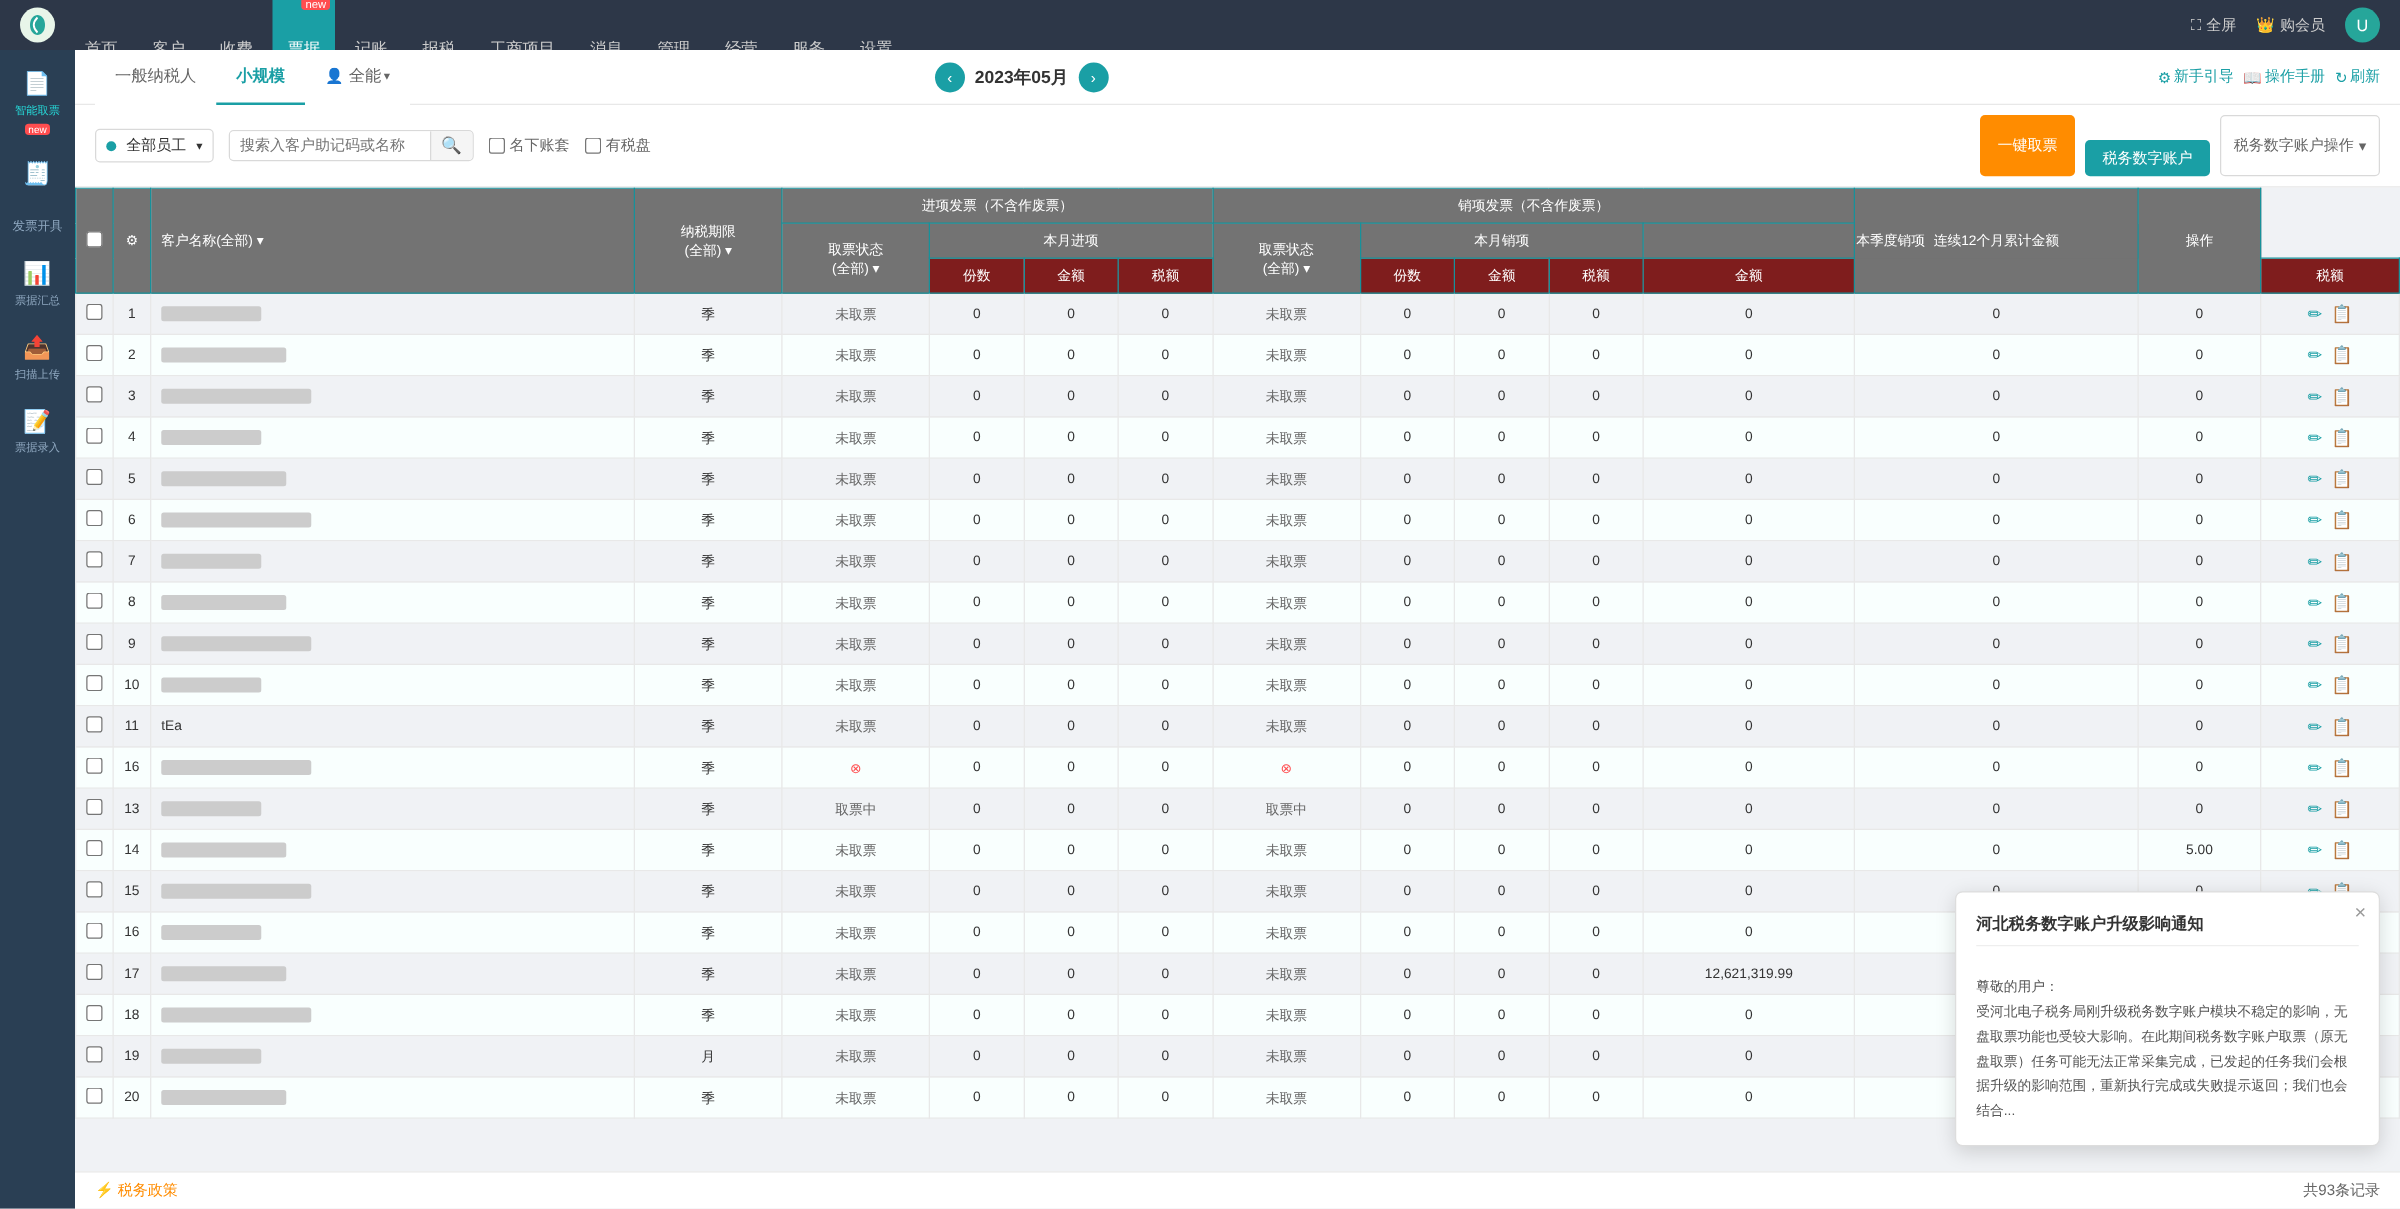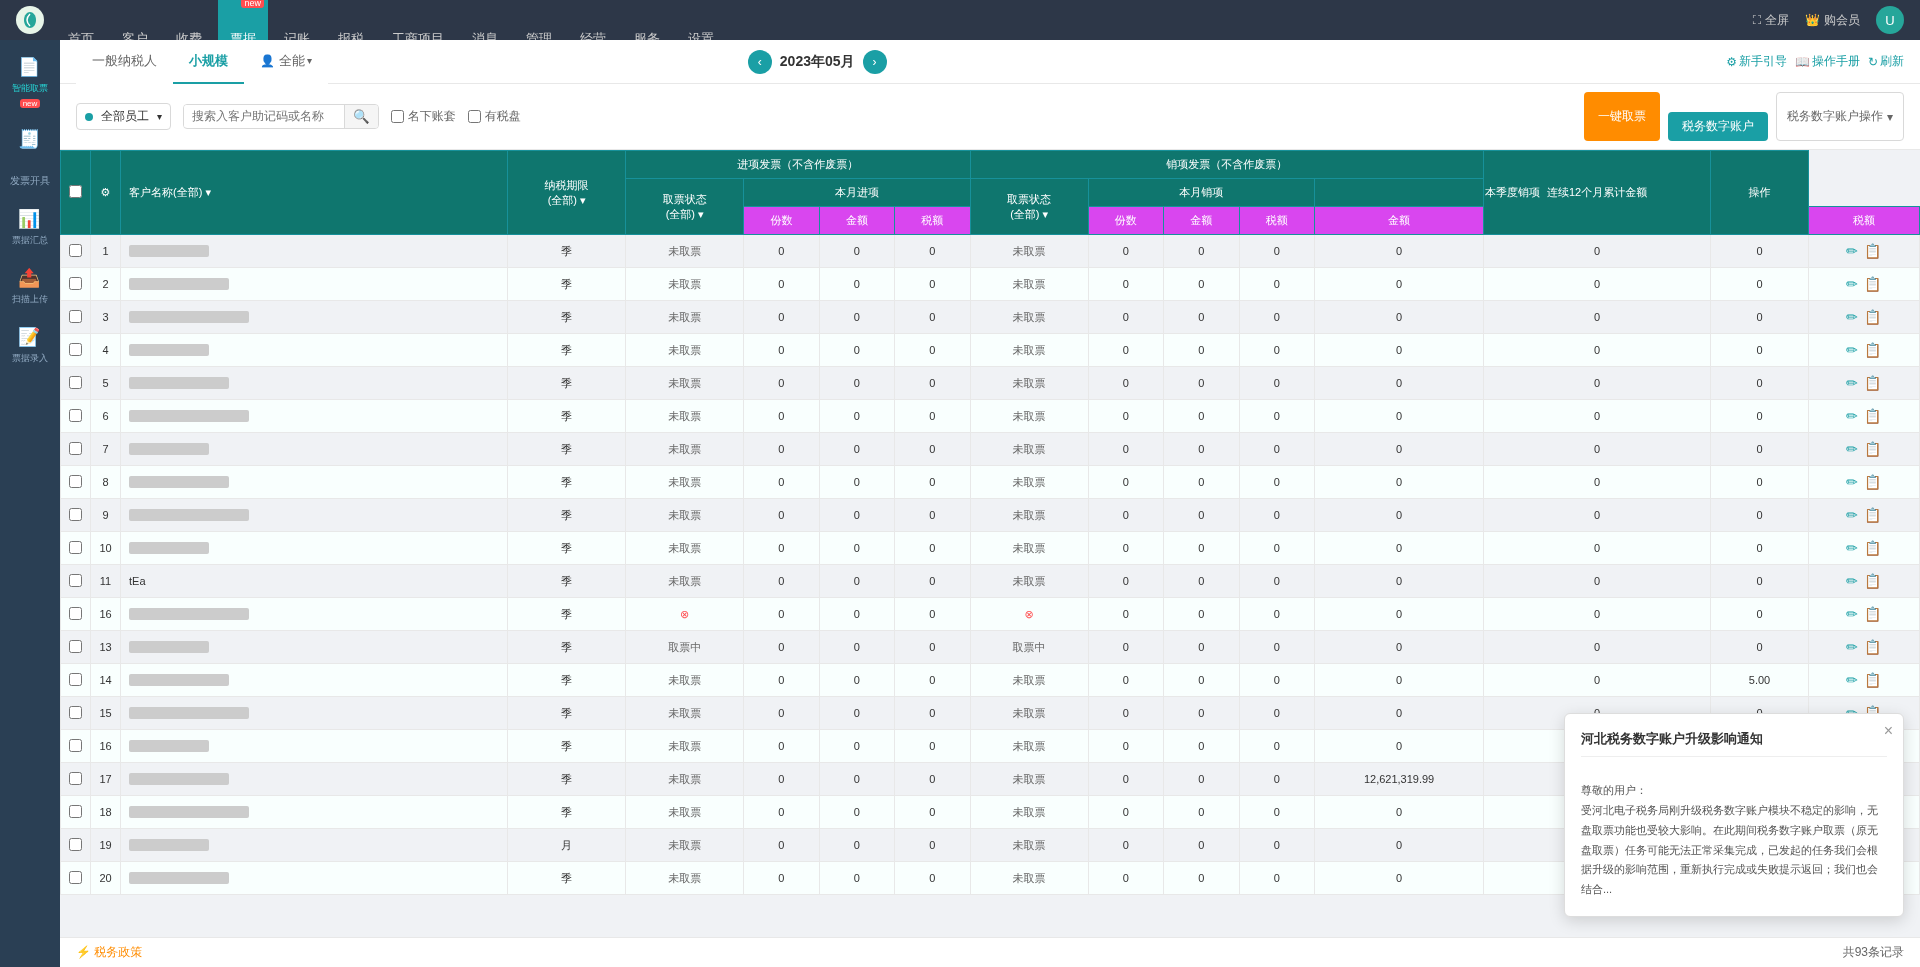--- a/index.html
+++ b/index.html
@@ -44,22 +44,22 @@
     .filter-bar { background: #fff; padding: 8px 16px; display: flex; align-items: center; gap: 12px; border-bottom: 1px solid #e8e8e8; }
     .filter-select { border: 1px solid #d9d9d9; border-radius: 4px; padding: 4px 8px; font-size: 12px; background: #fff; display: flex; align-items: center; gap: 4px; cursor: pointer; }
     .filter-input-wrap { display: flex; align-items: flex-start; border: 1px solid #d9d9d9; border-radius: 4px; overflow: hidden; }
     .filter-input { border: none; outline: none; padding: 4px 8px; font-size: 12px; width: 160px; }
     .filter-search-btn { background: #f5f5f5; border: none; border-left: 1px solid #d9d9d9; padding: 4px 8px; cursor: pointer; }
     .checkbox-label { display: flex; align-items: center; gap: 4px; font-size: 12px; color: #666; cursor: pointer; }
 
     
     .table-wrap { flex: 1; overflow: auto; padding: 0; }
     table { width: 100%; border-collapse: collapse; font-size: 12px; }
-    thead tr th { background: #0f766e; color: #fff; padding: 6px 8px; text-align: center; border: 1px solid #17919a; white-space: nowrap; font-weight: normal; font-size: 11px; }
-    thead tr.sub-header th { background: #d946ef; }
+    thead tr th { background: #737373; color: #fff; padding: 6px 8px; text-align: center; border: 1px solid #17919a; white-space: nowrap; font-weight: normal; font-size: 11px; }
+    thead tr.sub-header th { background: #7f1d1d; }
     tbody tr:nth-child(even) { background: #f9fffe; }
     tbody td { padding: 6px 8px; text-align: center; border: 1px solid #e8e8e8; color: #333; white-space: nowrap; font-size: 11px; }
     .col-name { text-align: left !important; }
     .blurred-text { display: inline-block; background: #d0d0d0; border-radius: 2px; height: 12px; color: transparent; }
     .status-normal { color: #666; }
     .status-error { color: #ff4d4f; }
     .action-btn { background: none; border: none; cursor: pointer; font-size: 14px; color: #1a9fa5; padding: 2px; }
 
     
     .notif-popup { position: absolute; right: 20px; bottom: 60px; width: 340px; background: #fff; border: 1px solid #ddd; border-radius: 6px; box-shadow: 0 4px 16px rgba(0,0,0,0.15); padding: 16px; z-index: 100; }

